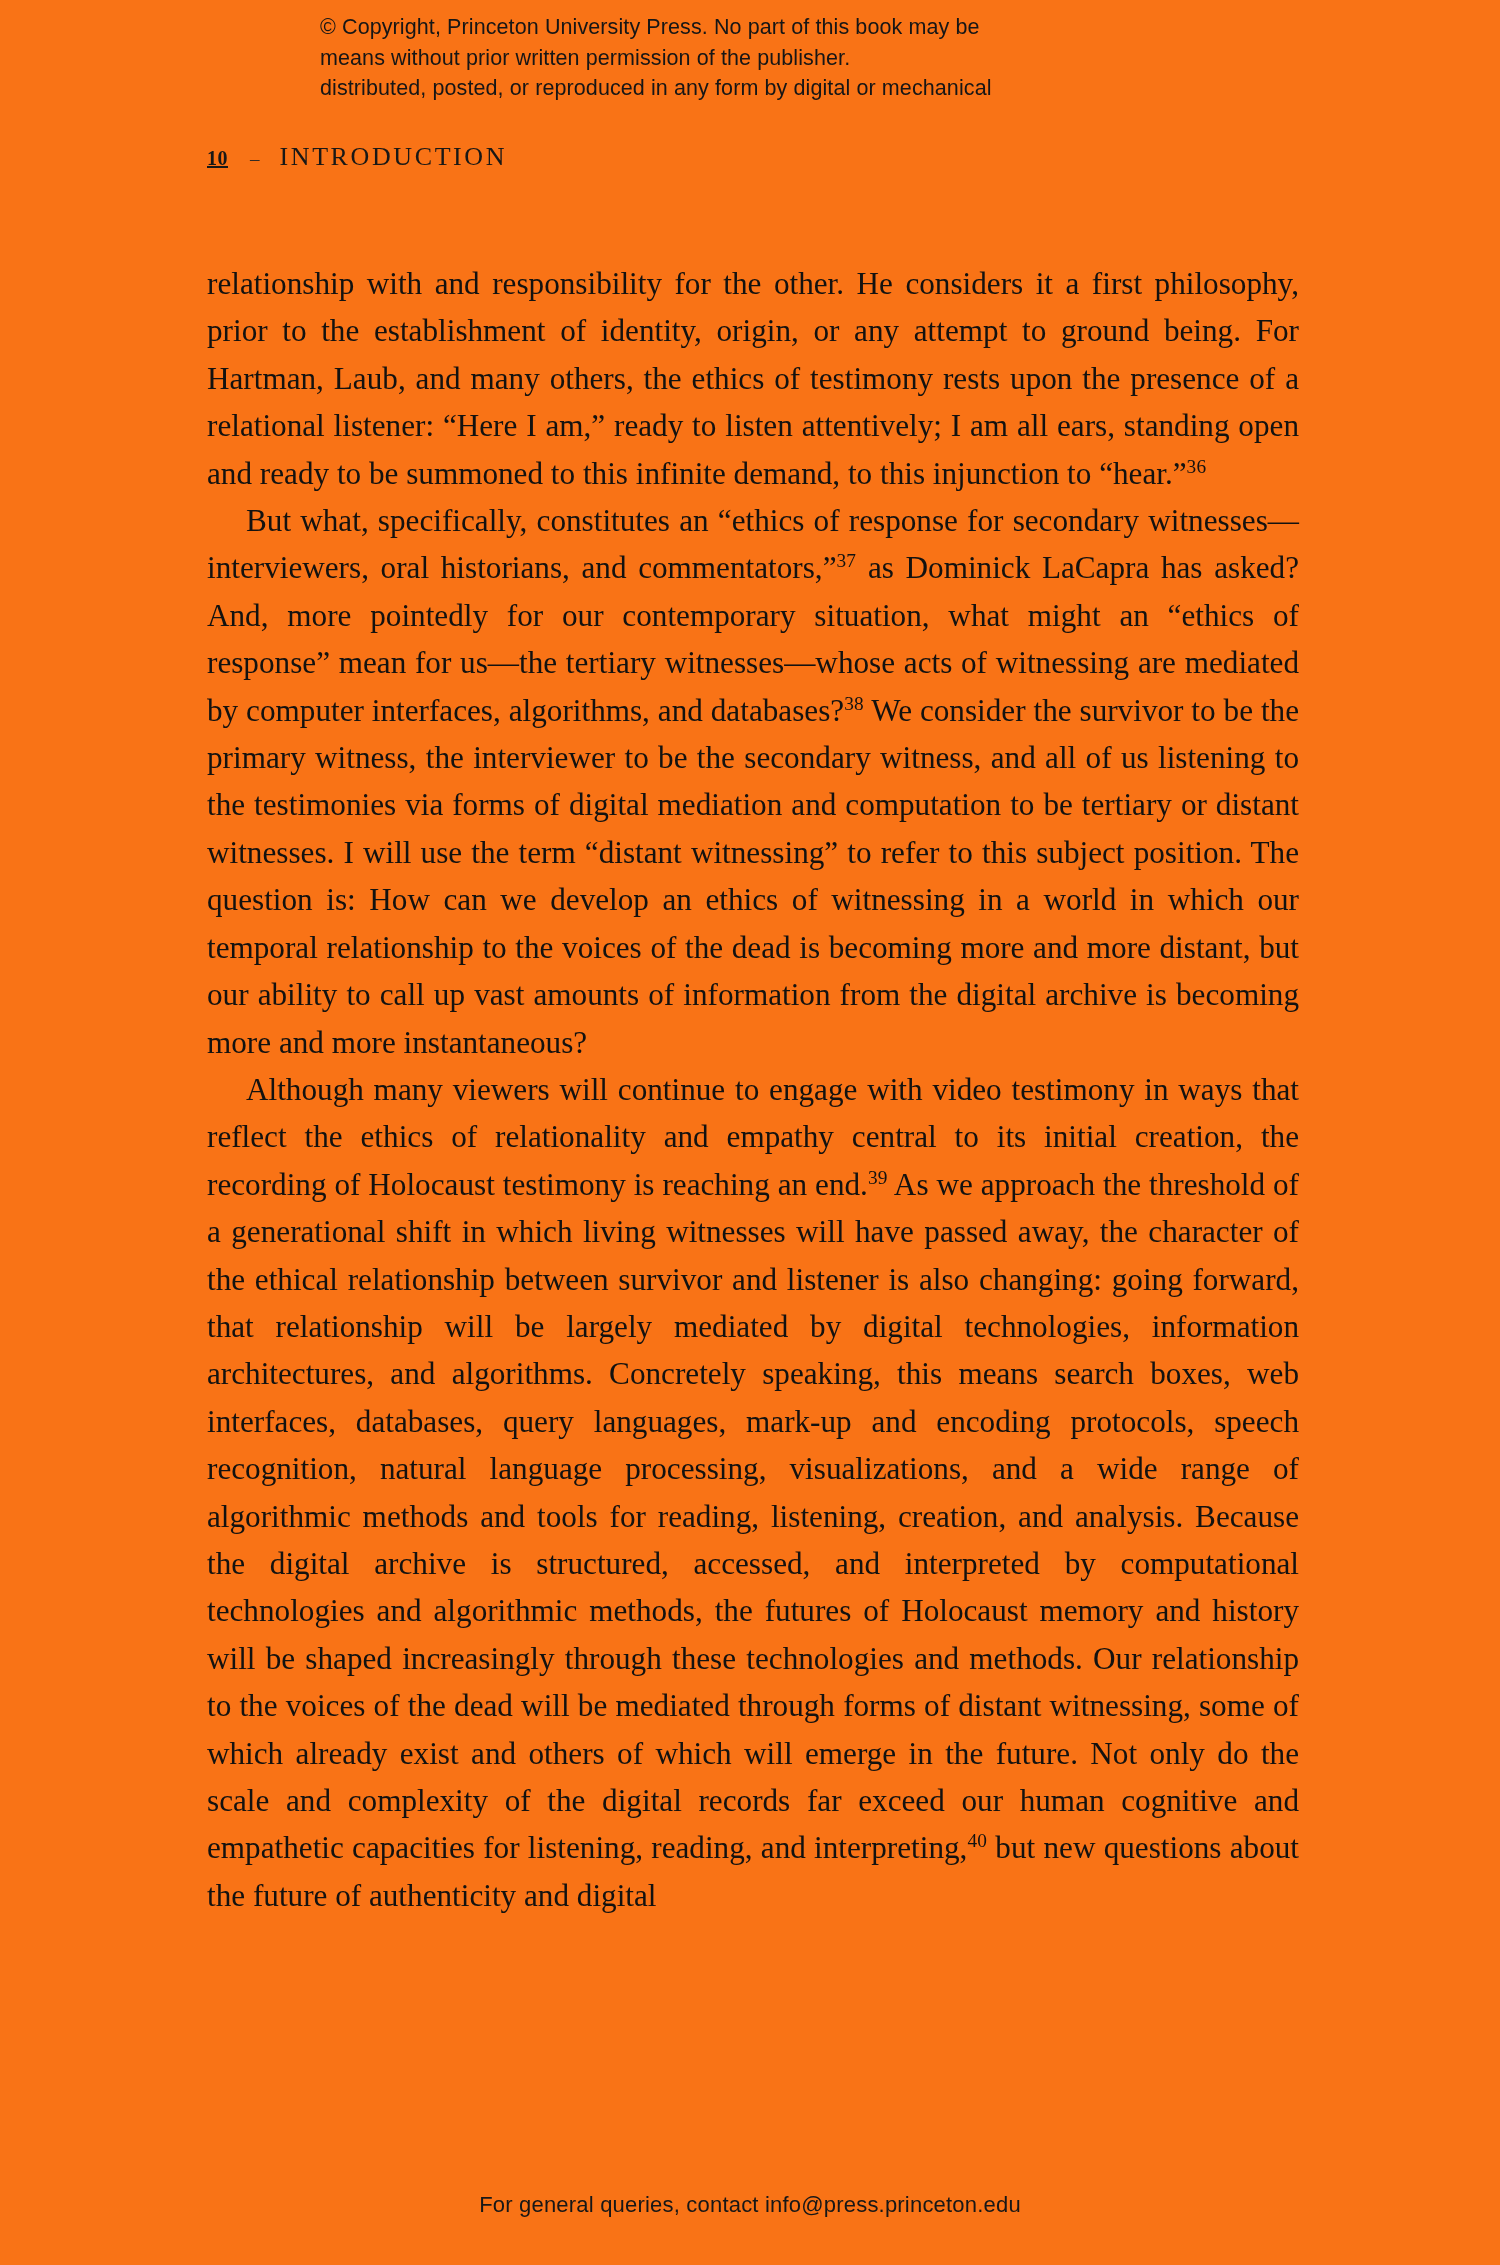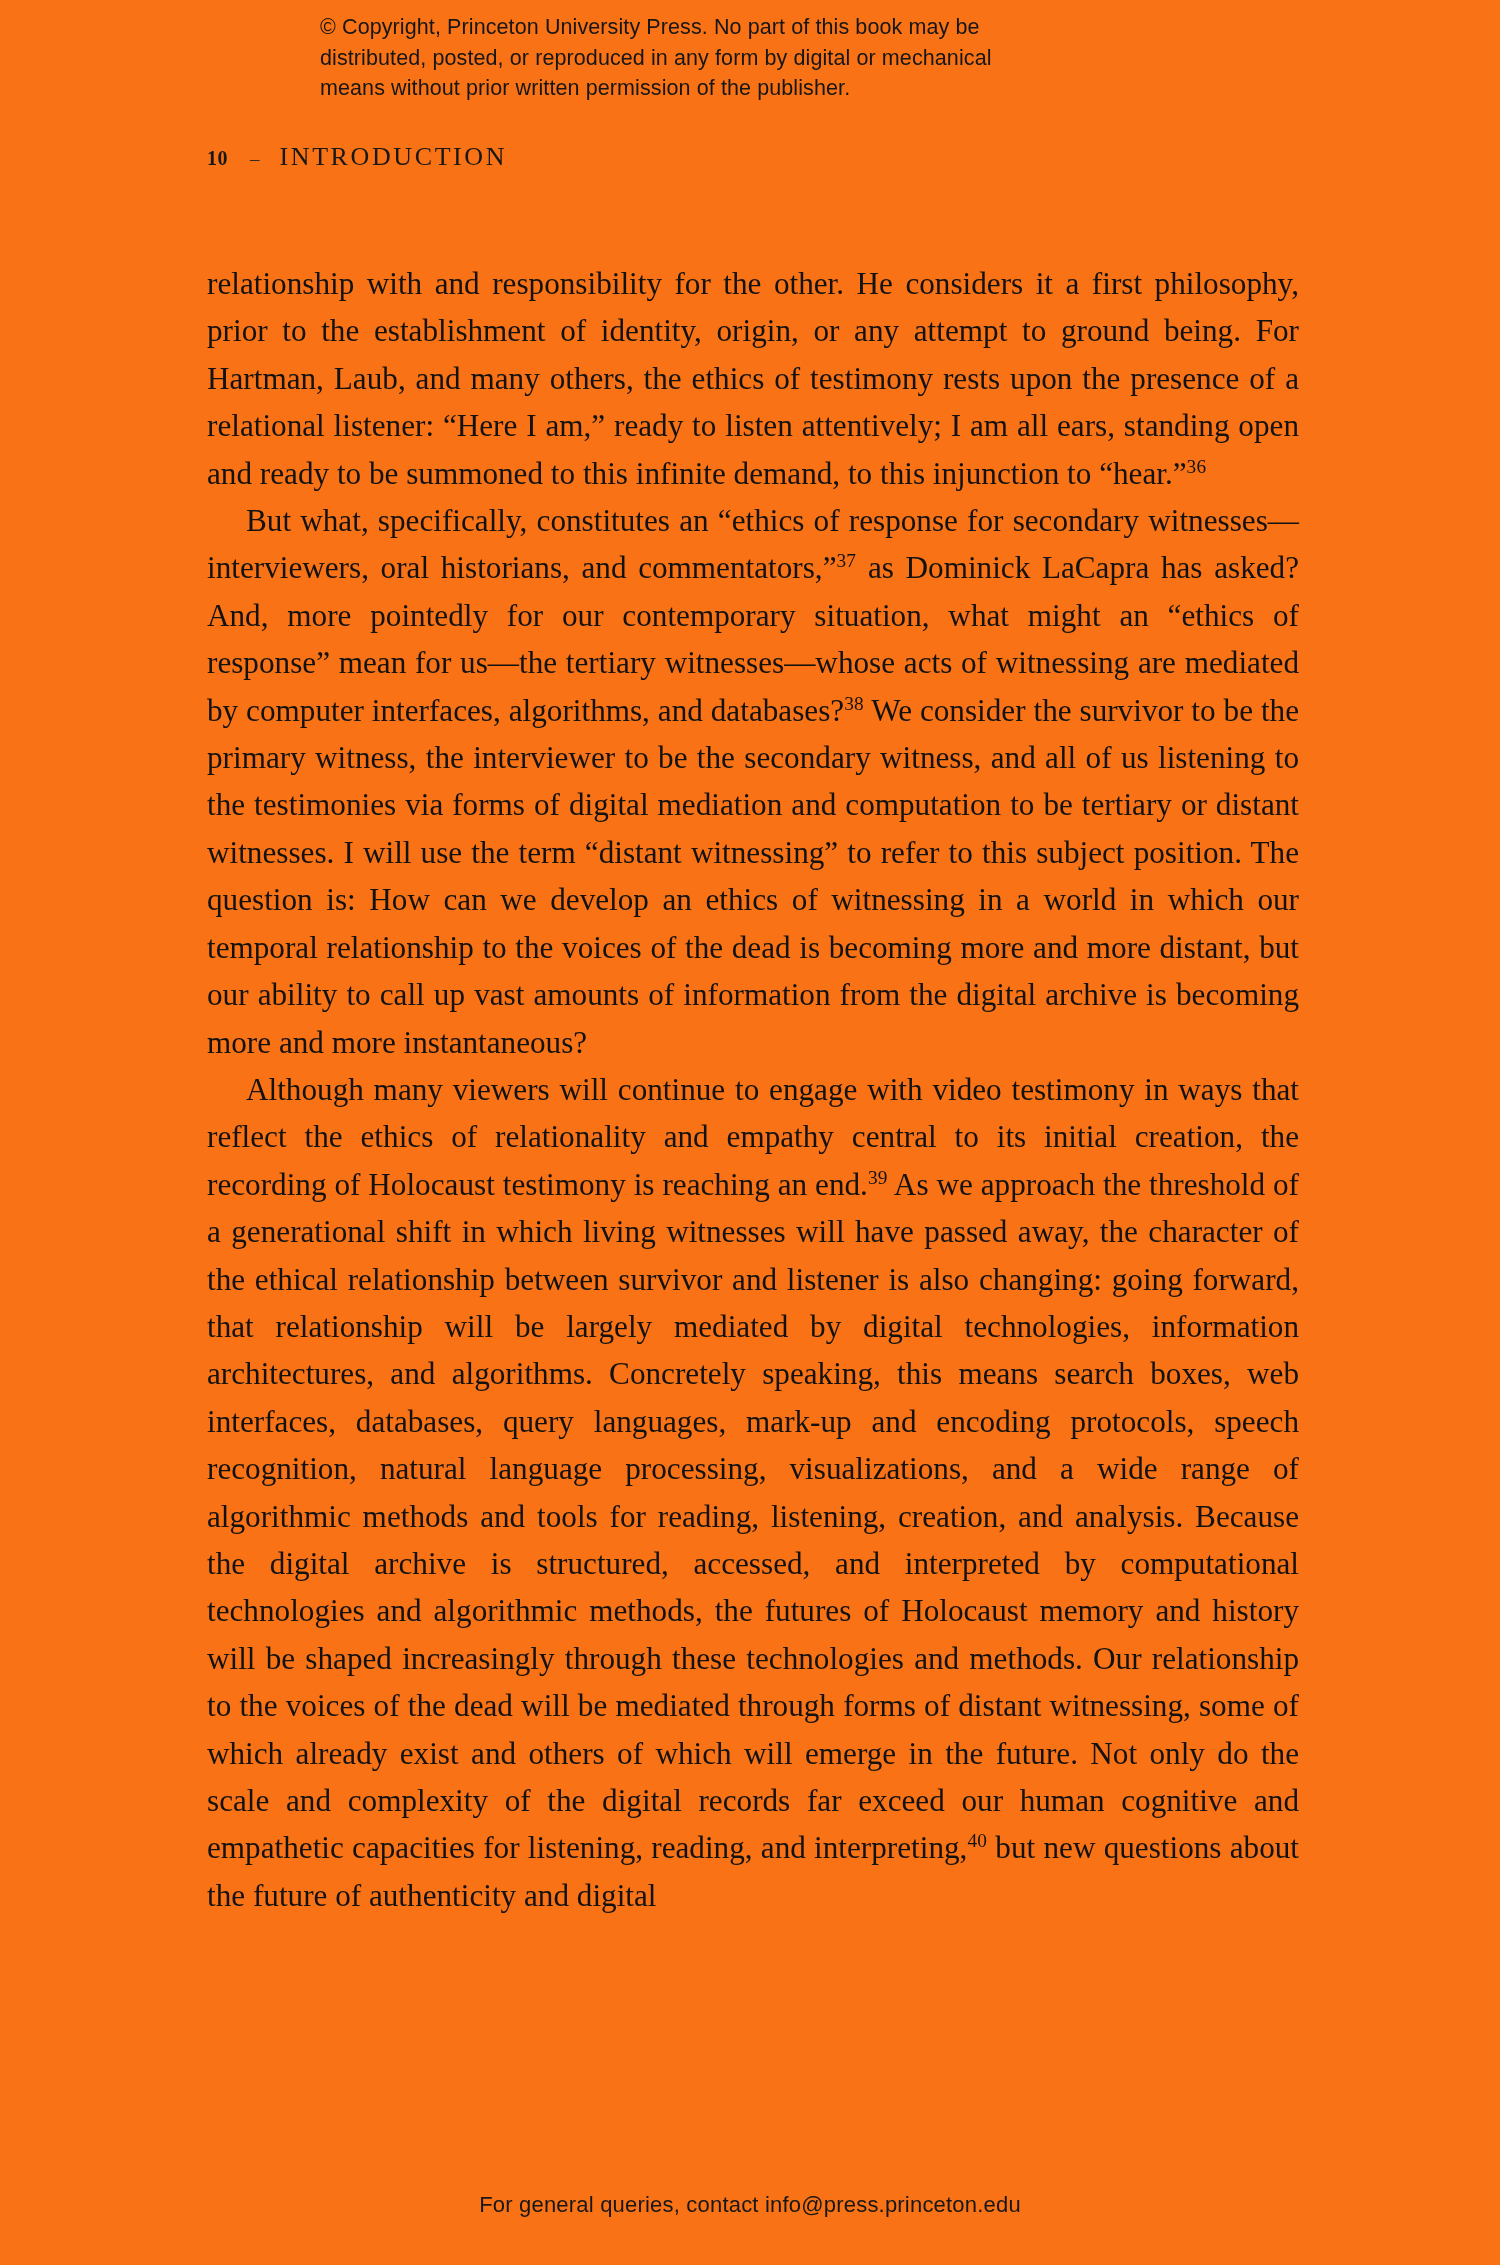--- a/index.html
+++ b/index.html
@@ -43,20 +43,21 @@
     left: 207px;
     top: 142px;
     display: flex;
     align-items: baseline;
     color: #191816;
   }
   .running-head .folio {
     font-size: 20px;
     font-weight: bold;
     letter-spacing: 0.5px;
+    text-decoration: underline;
   }
   .running-head .rh-dash {
     font-size: 19px;
     margin: 0 20px 0 22px;
     color: #2a2925;
   }
   .running-head .rh-title {
     font-size: 26px;
     letter-spacing: 2.6px;
     font-variant: normal;
@@ -106,22 +107,22 @@
     letter-spacing: 0.2px;
   }
 </style>
 </head>
 <body>
 
 <div class="page">
 
   <div class="copyright-notice">
     <span class="cline">© Copyright, Princeton University Press. No part of this book may be</span>
+    <span class="cline">means without prior written permission of the publisher.</span>
     <span class="cline">distributed, posted, or reproduced in any form by digital or mechanical</span>
-    <span class="cline">means without prior written permission of the publisher.</span>
   </div>
 
   <div class="running-head">
     <span class="folio">10</span>
     <span class="rh-dash">–</span>
     <span class="rh-title">INTRODUCTION</span>
   </div>
 
   <div class="body-text" id="body-text">
       <p>relationship with and responsibility for the other. He considers it a first philosophy, prior to the establishment of identity, origin, or any attempt to ground being. For Hartman, Laub, and many others, the ethics of testimony rests upon the presence of a relational listener: “Here I am,” ready to listen attentively; I am all ears, standing open and ready to be summoned to this infinite demand, to this injunction to “hear.”<sup class="fn">36</sup></p>

